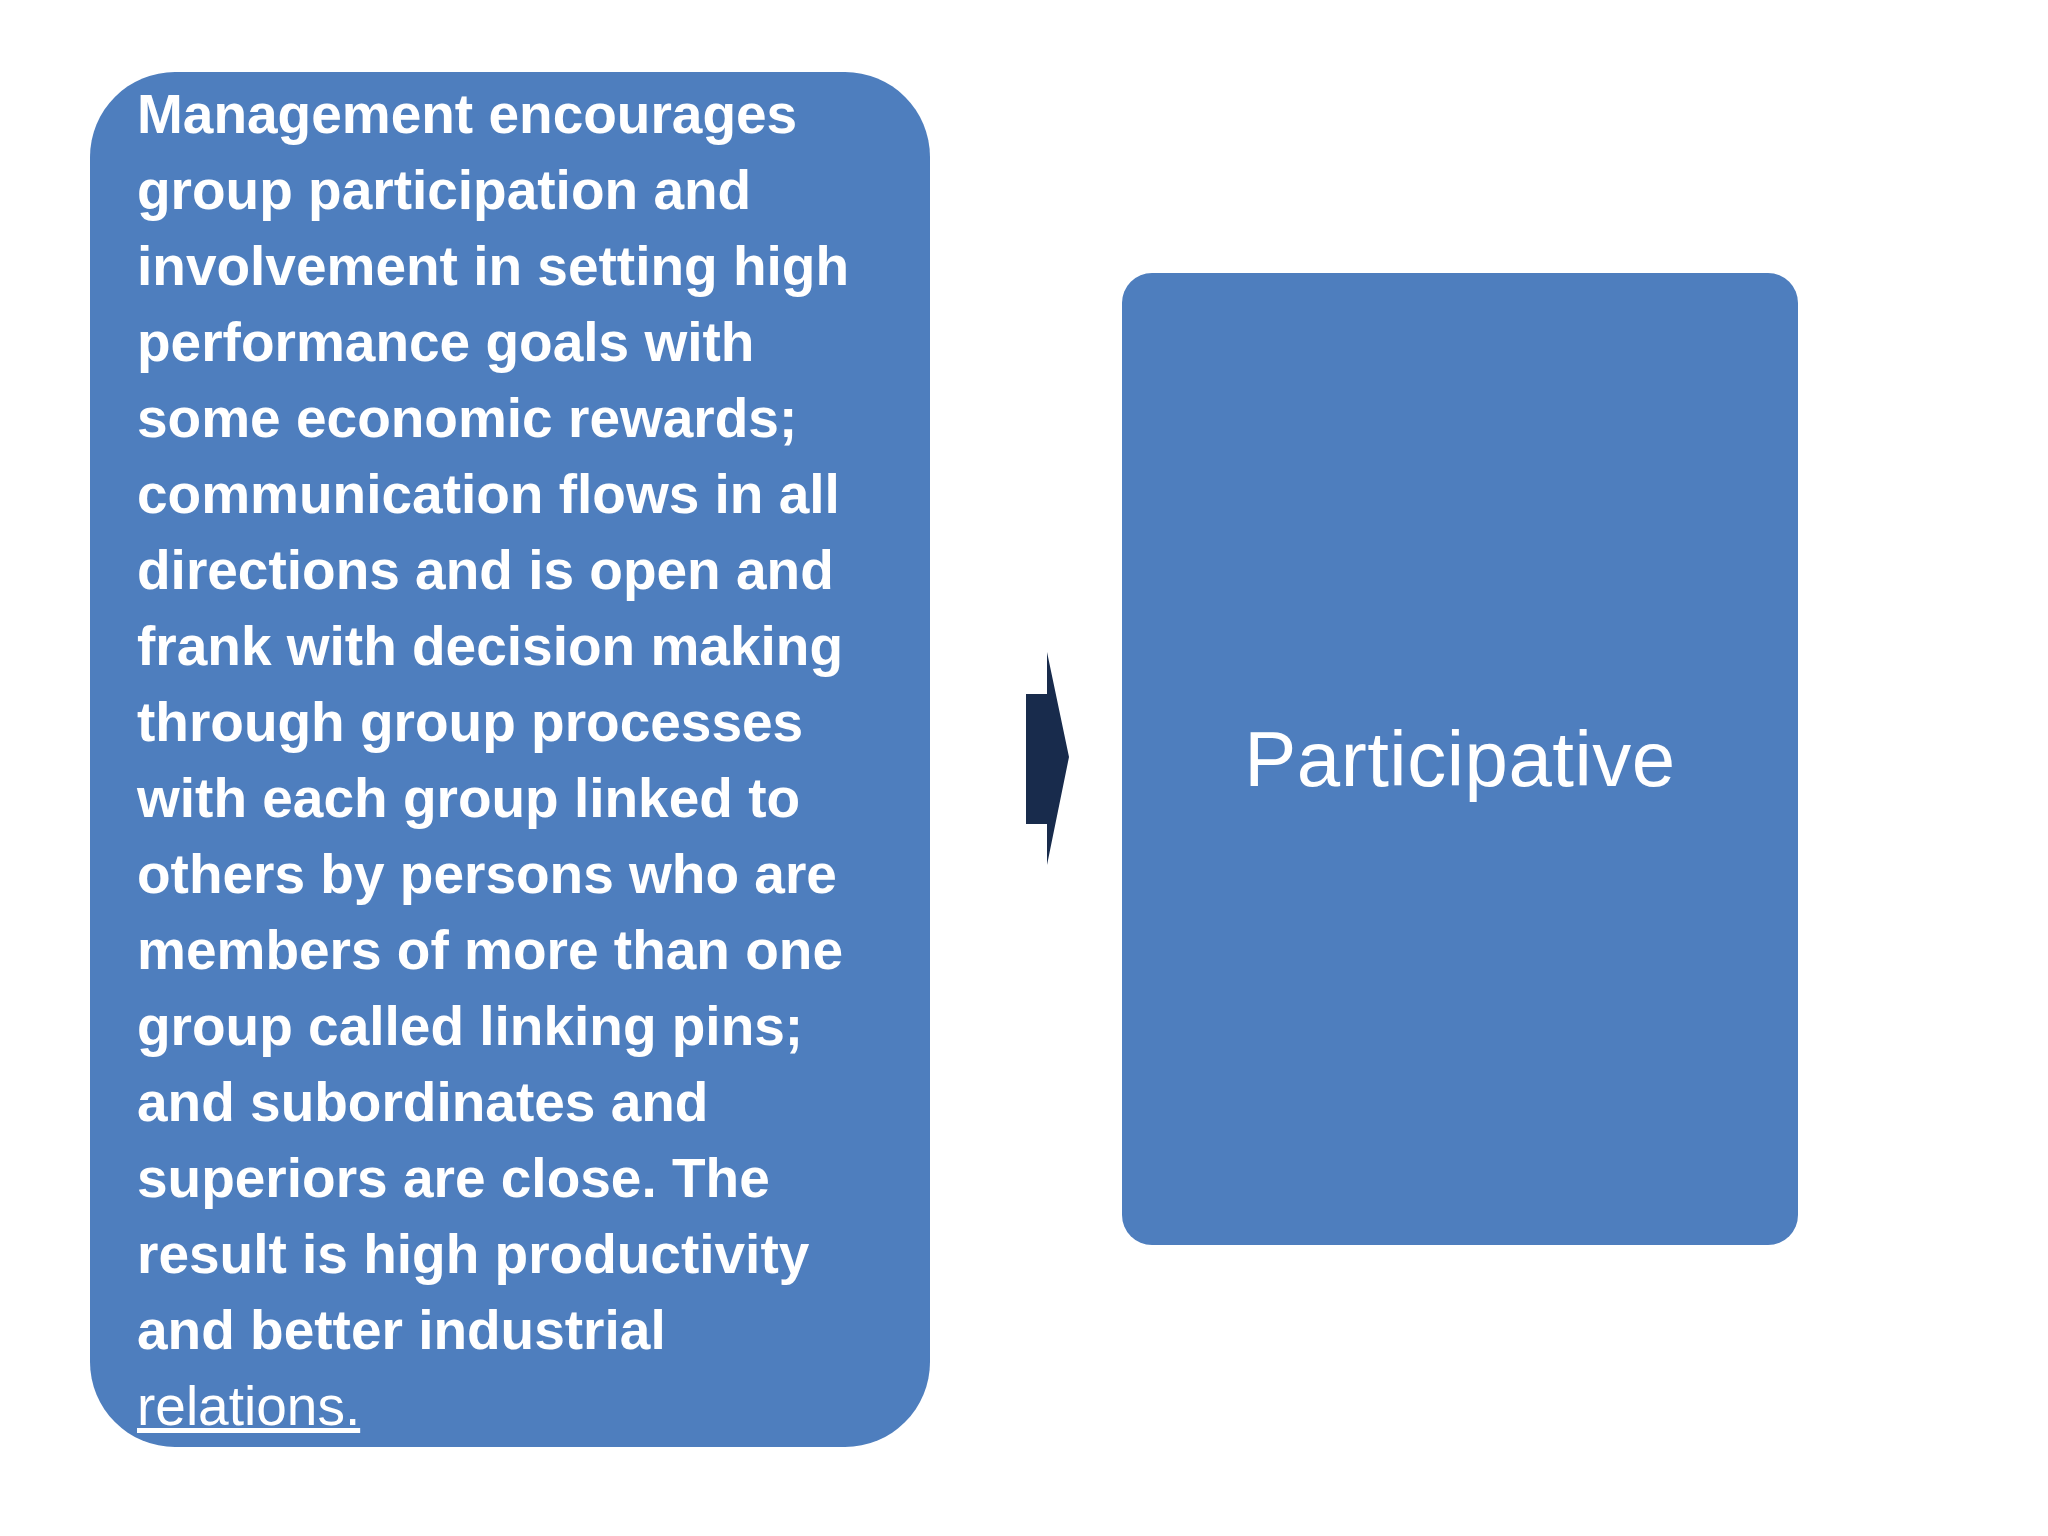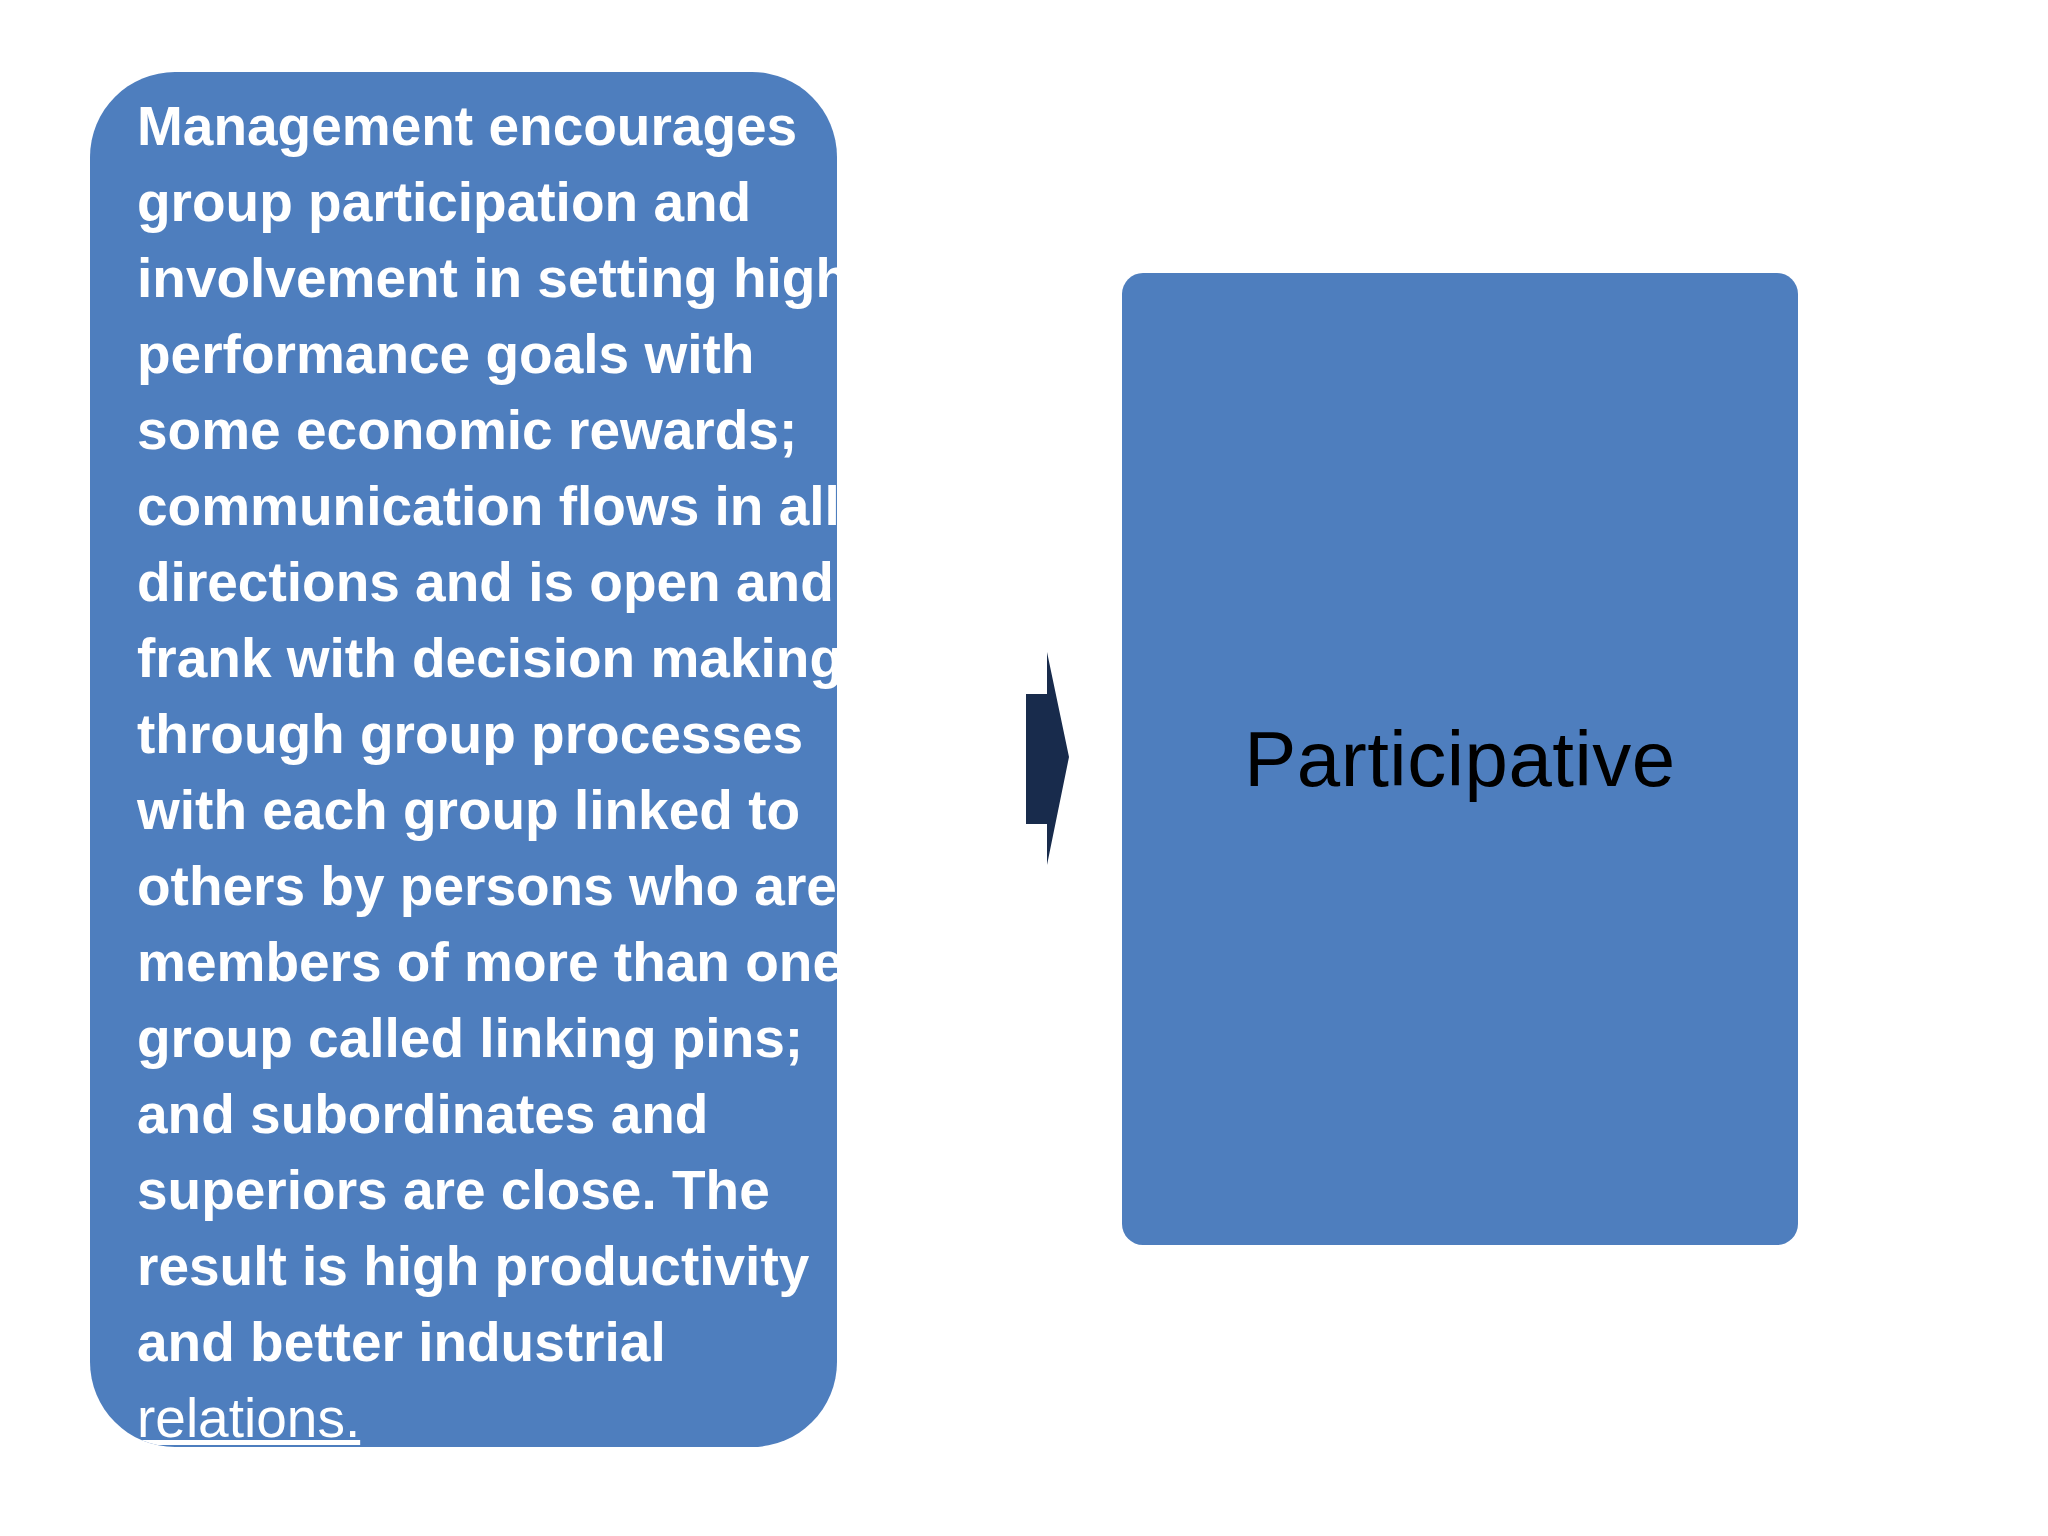--- a/index.html
+++ b/index.html
@@ -12,26 +12,26 @@
     position: relative;
     width: 2048px;
     height: 1536px;
     background: #ffffff;
     overflow: hidden;
   }
   .left-box {
     position: absolute;
     left: 90px;
     top: 72px;
-    width: 747px;
+    width: 840px;
     height: 1375px;
     background: #4E7EBE;
     border-radius: 85px;
     box-sizing: border-box;
-    padding: 16px 24px 0 47px;
+    padding: 4px 24px 0 47px;
     color: #ffffff;
     overflow: hidden;
   }
   .desc-bold {
     font-size: 55px;
     font-weight: 700;
     line-height: 76px;
     white-space: pre;
     letter-spacing: 0px;
   }
@@ -50,25 +50,25 @@
     height: 213px;
     display: block;
   }
   .right-box {
     position: absolute;
     left: 1122px;
     top: 273px;
     width: 676px;
     height: 972px;
     background: #4E7EBE;
-    border-radius: 21px;
+    border-radius: 30px;
     display: flex;
     align-items: center;
     justify-content: center;
-    color: #000000;
+    color: #ffffff;
   }
   .participative-label {
     font-size: 78px;
     font-weight: 400;
     letter-spacing: 0.5px;
   }
 </style>
 </head>
 <body>
 

